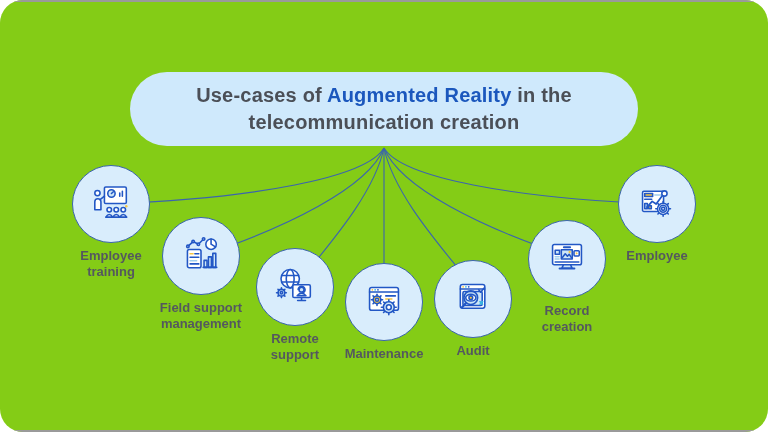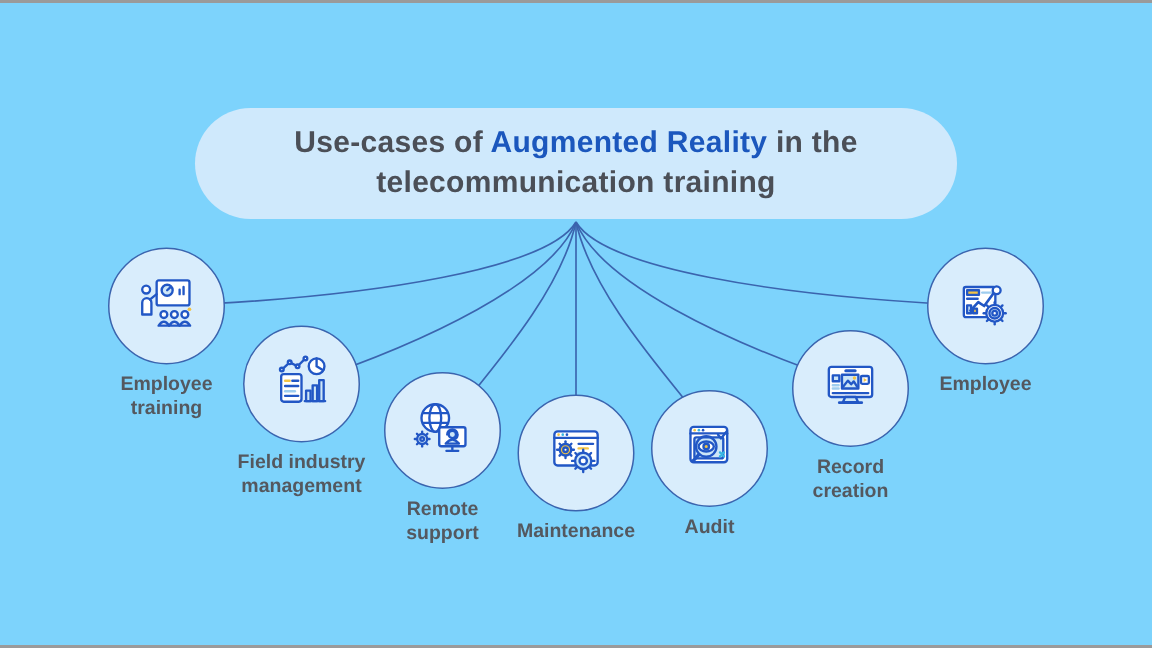--- a/index.html
+++ b/index.html
@@ -1,18 +1,19 @@
 <!DOCTYPE html>
 <html style="--bubble-bg: #cfe9fc; --title-text: #4b4f57; --title-highlight: #1b57bd; --circle-fill: #d9edfc; --circle-border: #3b64ae; --connector: #3b64ae; --label-text: #54585f; --edge-line: #9a9a9a; --icon-blue: #2257c5; --icon-lightblue: #cde6f7; --icon-yellow: #f4c445; --icon-teal: #38b6e3;"><head>
 <meta charset="utf-8">
 <style>
   html,body{margin:0;padding:0;background:#fff;}
   .canvas{
-    position:relative;width:768px;height:432px;background:#7dd3fc;overflow:hidden;
+    position:relative;width:768px;height:432px;background:#84cc16;overflow:hidden;
     font-family:"Liberation Sans",sans-serif;
+    border-radius:23px;
   }
   .edge{position:absolute;left:0;right:0;height:2px;background:var(--edge-line,#9a9a9a);}
   .edge-top{top:0;}
   .edge-bottom{bottom:0;}
   .connectors{position:absolute;left:0;top:0;width:768px;height:432px;}
   .connectors path{fill:none;stroke:var(--connector,#3b64ae);stroke-width:1.1;}
   .title-bubble{
     position:absolute;left:50%;top:72px;transform:translateX(-50%);
     width:508px;height:74px;background:var(--bubble-bg,#cfe9fc);border-radius:40px;
     display:flex;align-items:center;justify-content:center;text-align:center;
@@ -62,21 +63,21 @@
     <path d="M384,148 C366,178 255,198 111,204"></path>
     <path d="M384,148 C368,188 285,228 201,256"></path>
     <path d="M384,148 C373,198 322,252 295,287"></path>
     <path d="M384,148 L384,302"></path>
     <path d="M384,148 C395,198 446,252 473,287"></path>
     <path d="M384,148 C400,188 483,228 567,256"></path>
     <path d="M384,148 C402,178 513,198 657,204"></path>
   </svg>
 
   <div class="title-bubble">
-    <div class="title-text"><span>Use-cases of </span><span class="hl">Augmented Reality</span><span> in the</span><br><span>telecommunication training</span></div>
+    <div class="title-text"><span>Use-cases of </span><span class="hl">Augmented Reality</span><span> in the</span><br><span>telecommunication creation</span></div>
   </div>
 
   <div class="uc-item item1">
     <div class="uc-circle">
       <svg class="ic" width="42" height="42" viewBox="0 0 48 48">
         <rect class="sw" x="16.5" y="4.5" width="25" height="19" rx="1.5"></rect>
         <circle class="sl" cx="24.5" cy="12" r="4.2"></circle>
         <path class="s" d="M24.5,12 l2.2,-2"></path>
         <path class="s" d="M34,15 v-3.5 M37,15 v-5.5"></path>
         <circle class="sw" cx="8.5" cy="11.5" r="3"></circle>
@@ -110,21 +111,21 @@
         <path class="s" d="M17,21.5 H21.5"></path>
         <path class="s" d="M11.5,25.5 H21.5"></path>
         <path class="ll" d="M11.5,29.5 H19"></path>
         <path class="s" d="M11.5,33 H21.5"></path>
         <rect class="sl" x="27.5" y="29" width="3.4" height="8"></rect>
         <rect class="sl" x="32.5" y="25" width="3.4" height="12"></rect>
         <rect class="sl" x="37.5" y="21" width="3.4" height="16"></rect>
         <path class="s" d="M26.5,37 H42"></path>
       </svg>
     </div>
-    <div class="uc-label">Field industry
+    <div class="uc-label">Field support
 management</div>
   </div>
 
   <div class="uc-item item4">
     <div class="uc-circle">
       <svg class="ic" width="42" height="42" viewBox="0 0 48 48">
         <rect class="sw" x="7.5" y="7.5" width="33" height="26" rx="2.5"></rect>
         <path class="s" d="M7.5,12.5 H40.5"></path>
         <circle class="fy" cx="10.7" cy="10" r="1"></circle>
         <circle class="ft" cx="13.9" cy="10" r="1"></circle>

